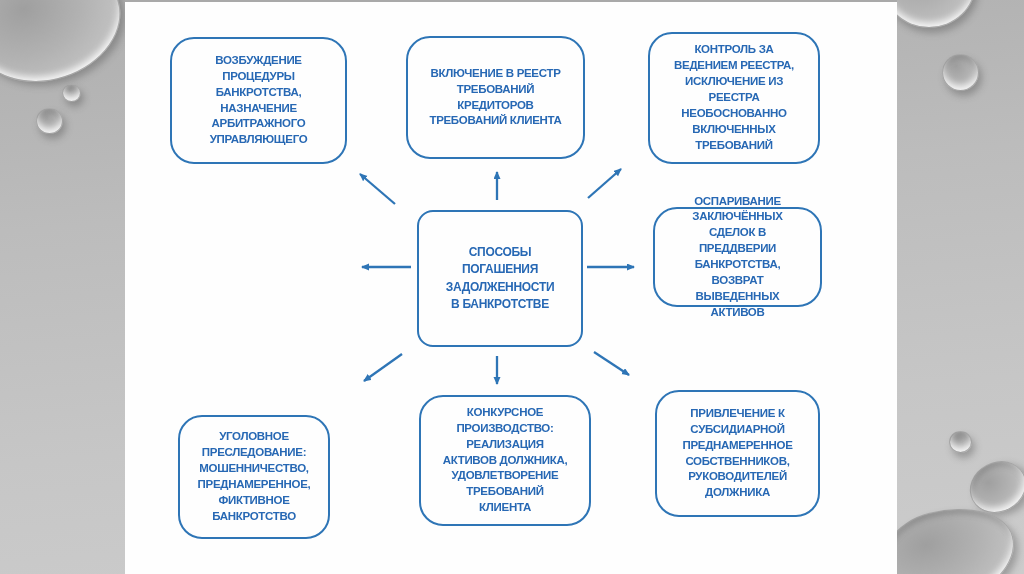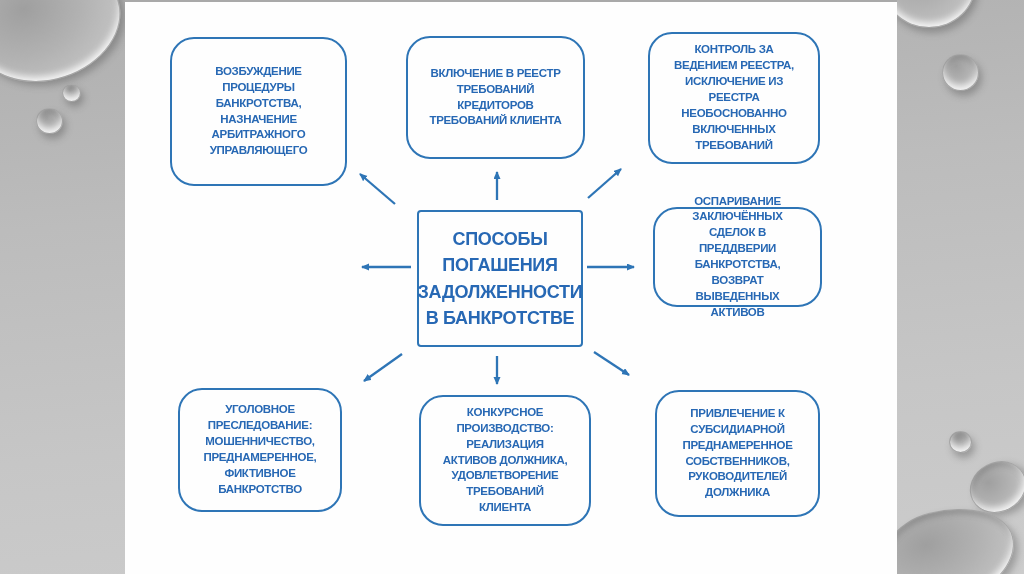--- a/index.html
+++ b/index.html
@@ -51,33 +51,33 @@
     text-align: center;
     color: #2768B4;
     font-weight: 700;
     font-size: 11.5px;
     line-height: 1.38;
     letter-spacing: -0.3px;
     white-space: pre-line;
     padding: 2px 18px;
   }
   .node.center-node {
-    font-size: 18px;
+    font-size: 12px;
     line-height: 1.45;
-    border-radius: 4px;
+    border-radius: 16px;
   }
 
   
-  #n-top-left      { left: 45px;  top: 35px;  width: 177px; height: 149px; }
+  #n-top-left      { left: 45px;  top: 35px;  width: 177px; height: 127px; }
   #n-top-mid       { left: 281px; top: 34px;  width: 179px; height: 123px; }
   #n-top-right     { left: 523px; top: 30px;  width: 172px; height: 132px; }
   #n-mid-left      { left: 47px;  top: 208px; width: 175px; height: 132px; }
   #n-center        { left: 292px; top: 208px; width: 166px; height: 137px; }
   #n-mid-right     { left: 528px; top: 205px; width: 169px; height: 100px; }
-  #n-bottom-left   { left: 53px;  top: 386px; width: 164px; height: 124px; }
+  #n-bottom-left   { left: 53px;  top: 413px; width: 152px; height: 124px; }
   #n-bottom-mid    { left: 294px; top: 393px; width: 172px; height: 131px; }
   #n-bottom-right  { left: 530px; top: 388px; width: 165px; height: 127px; }
 </style>
 </head>
 <body>
 
 <div class="stage">
 
   <div class="droplet" style="left:-28px; top:-34px; width:148px; height:112px; transform:rotate(-18deg);"></div>
   <div class="droplet" style="left:62px; top:84px; width:17px; height:16px;"></div>

